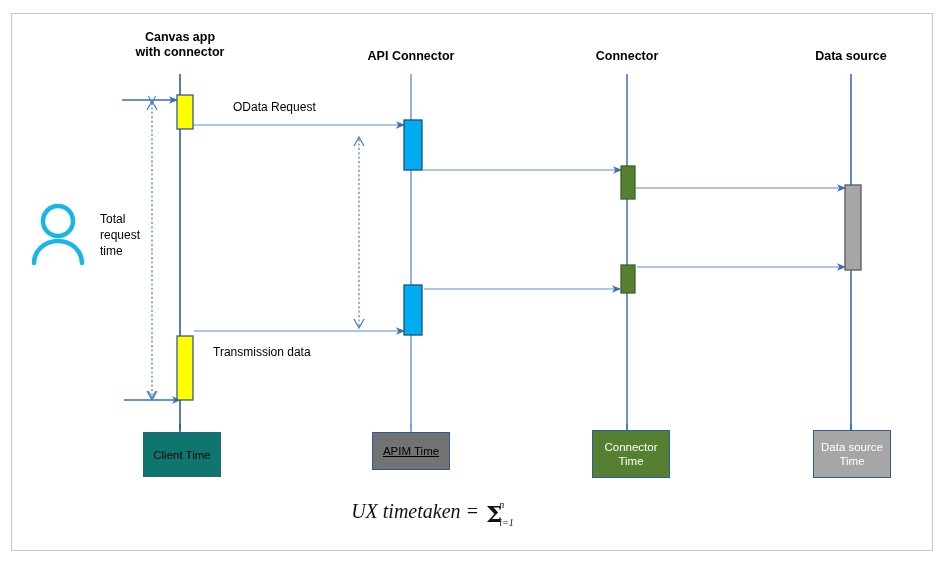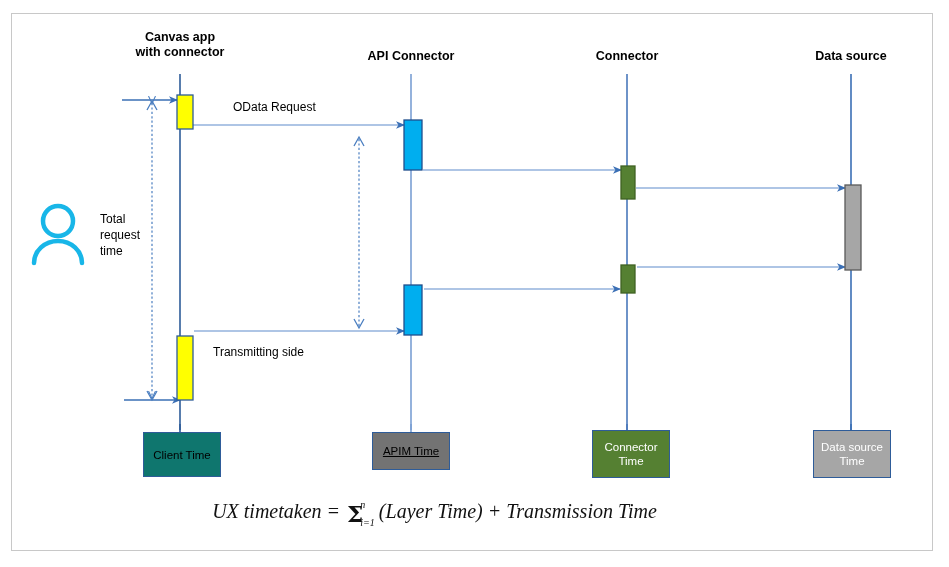--- a/index.html
+++ b/index.html
@@ -213,21 +213,21 @@
     <line x1="851" y1="424" x2="851" y2="432" stroke="#3a6fb5" stroke-width="1.6"></line>
   </svg>
 
   <div class="lane-title" style="left:120px; top:30px; width:120px;">Canvas app
 with connector</div>
   <div class="lane-title" style="left:341px; top:49px; width:140px;">API Connector</div>
   <div class="lane-title" style="left:567px; top:49px; width:120px;">Connector</div>
   <div class="lane-title" style="left:791px; top:49px; width:120px;">Data source</div>
 
   <div class="msg-label" style="left:205px; top:100px;margin-left:28px;">OData Request</div>
-  <div class="msg-label" style="left:213px; top:345px;">Transmitting side</div>
+  <div class="msg-label" style="left:213px; top:345px;">Transmission data</div>
 
   <div class="span-label" style="left:100px; top:211px; width:60px;">Total
 request
 time</div>
 
   <div class="legend-box" style="left:143px; top:432px; width:78px; height:45px; background:#0f766e; color:#000000;">
     <span>Client Time</span>
   </div>
   <div class="legend-box" style="left:372px; top:432px; width:78px; height:38px; background:#737373; color:#000000;text-decoration:underline;">
     <span>APIM Time</span>
@@ -235,16 +235,16 @@
   <div class="legend-box" style="left:592px; top:430px; width:78px; height:48px; background:#558032; color:#ffffff;">
     <span>Connector
 Time</span>
   </div>
   <div class="legend-box" style="left:813px; top:430px; width:78px; height:48px; background:#a6a6a6; color:#ffffff;">
     <span>Data source
 Time</span>
   </div>
 
   <div class="formula">
-    <span>UX timetaken = </span><span class="sum-grp"><span class="sigma">Σ</span><span class="lim"><span class="top">n</span><span class="bot">i=1</span></span></span><span>(Layer Time) + Transmission Time</span>
+    <span>UX timetaken = </span><span class="sum-grp"><span class="sigma">Σ</span><span class="lim"><span class="top">n</span><span class="bot">i=1</span></span></span>
   </div>
 
 </div>
 
 </body></html>

